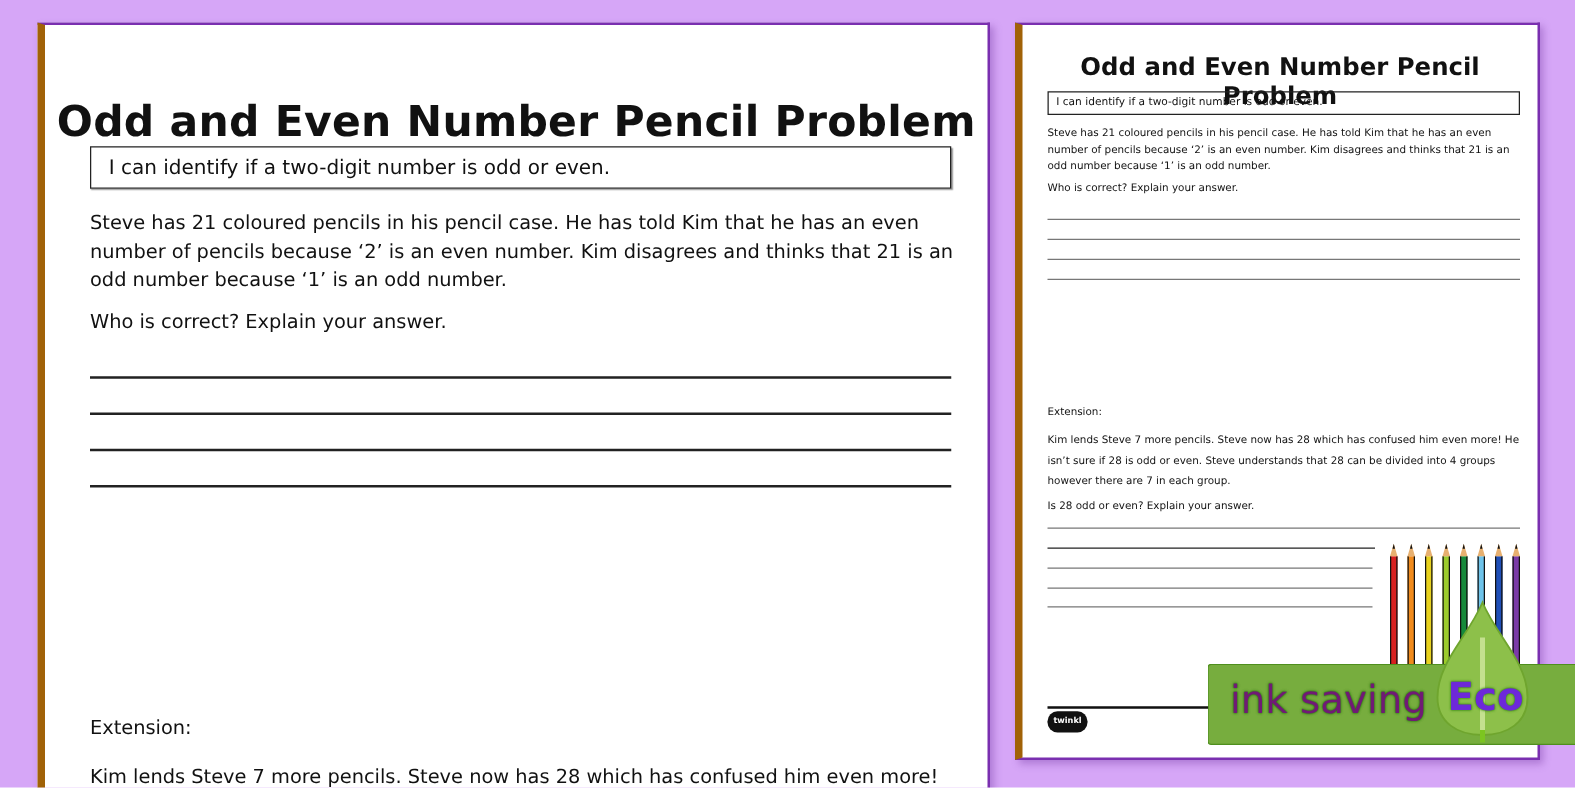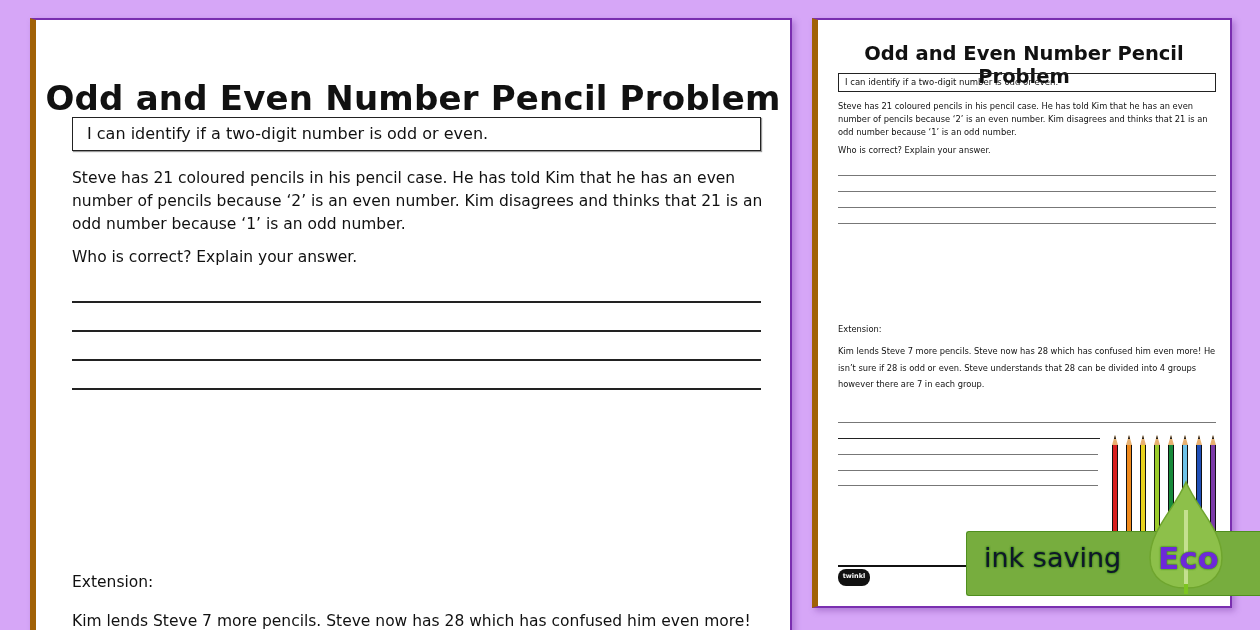--- a/index.html
+++ b/index.html
@@ -87,21 +87,21 @@
     text-align: center; line-height: 15px;
   }
 
   
   .eco-badge {
     position: absolute; left: 966px; top: 531px; width: 300px; height: 65px;
     background: #77ad3e; border: 1.5px solid #4f8f1e; border-right: none;
     border-radius: 3px 0 0 3px;
   }
   .eco-badge .ink-text {
-    position: absolute; left: 17px; top: 10px; font-size: 27px; color: #0f172a;
+    position: absolute; left: 17px; top: 10px; font-size: 31px; color: #701a75;
     font-family: "DejaVu Sans", sans-serif;
     text-shadow: 0 0 2px #2e7a10, 0 0 2px #2e7a10;
   }
   .leaf {
     position: absolute; left: 1148px; top: 480px; width: 76px; height: 115px;
   }
   .eco-text {
     position: absolute; left: 1158px; top: 540px; font-size: 31px; font-weight: bold; color: #6d28d9;
     text-shadow: 0 0 2px #3b8a14, 0 0 2px #3b8a14;
   }
@@ -131,20 +131,21 @@
   </div>
   <div class="small" style="top:80px">Steve has 21 coloured pencils in his pencil case. He has told Kim that he has an even number of pencils because ‘2’ is an even number. Kim disagrees and thinks that 21 is an odd number because ‘1’ is an odd number.</div>
   <div class="small" style="top:124px">Who is correct? Explain your answer.</div>
   <div class="rline" style="top:155px; width:378px"></div>
   <div class="rline" style="top:171px; width:378px"></div>
   <div class="rline" style="top:187px; width:378px"></div>
   <div class="rline" style="top:203px; width:378px"></div>
 
   <div class="small" style="top:303px">Extension:</div>
   <div class="small" style="top:323px; line-height:16.5px">Kim lends Steve 7 more pencils. Steve now has 28 which has confused him even more! He isn’t sure if 28 is odd or even. Steve understands that 28 can be divided into 4 groups however there are 7 in each group.</div>
+  <div class="small" style="top:378px">Is 28 odd or even? Explain your answer.</div>
 
   <div class="rline" style="top:402px; width:378px"></div>
   <div class="rline" style="top:418px; width:262px; background:#222"></div>
   <div class="rline" style="top:434px; width:260px"></div>
   <div class="rline" style="top:450px; width:260px"></div>
   <div class="rline" style="top:465px; width:260px"></div>
 
   <div class="pencils" id="pencils">
       <div class="pencil" style="left: 0px;">
         <div class="tip"></div>

